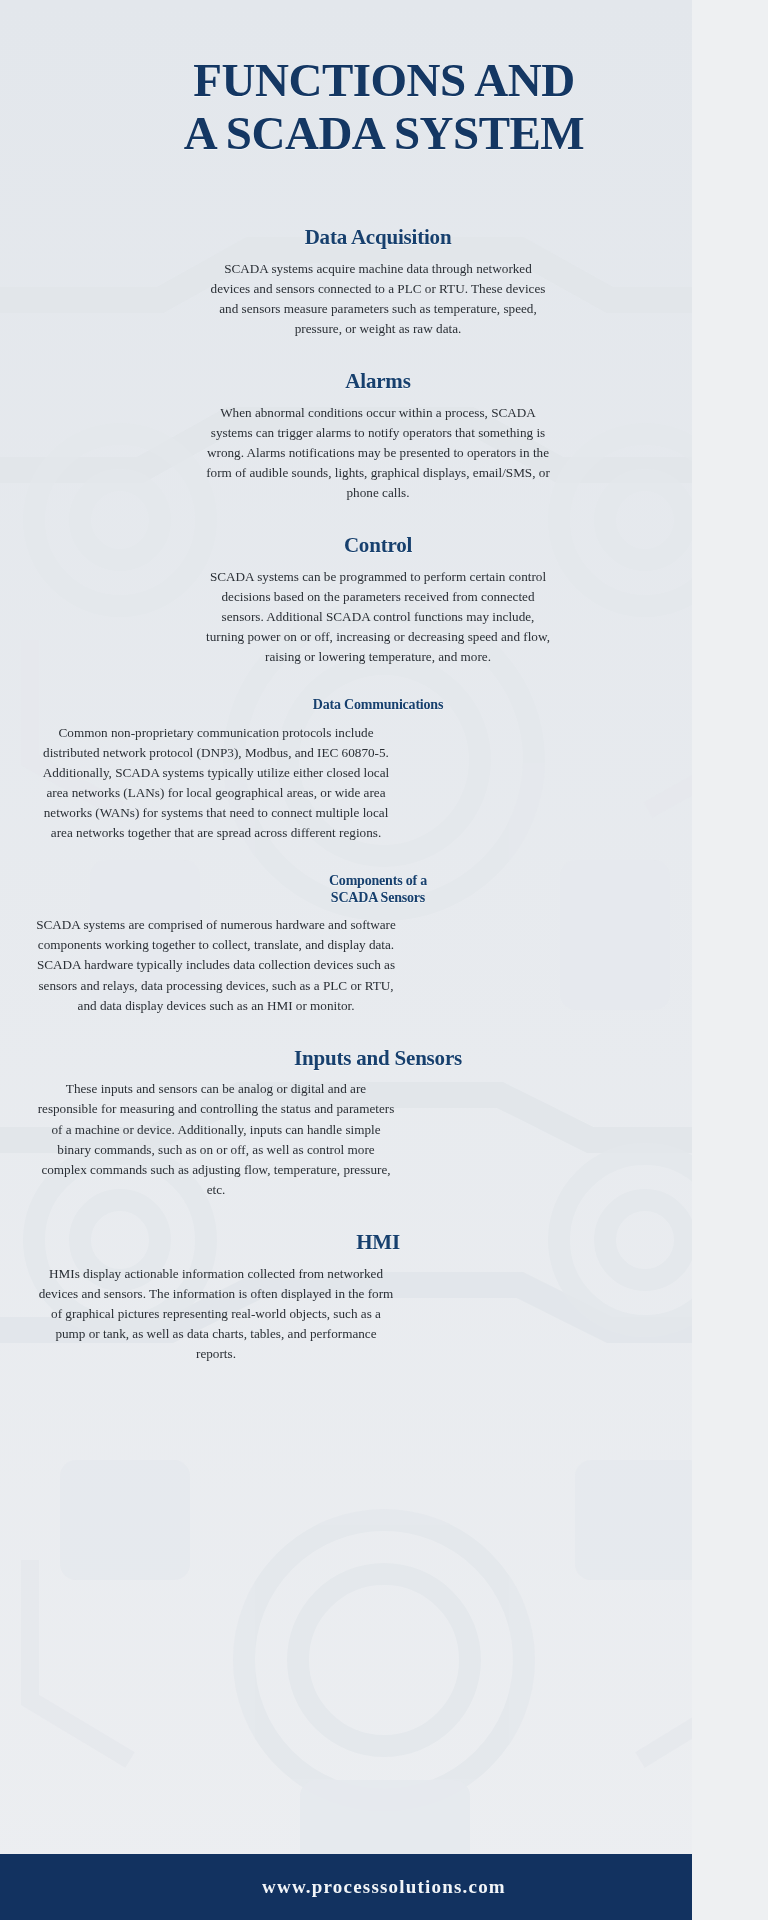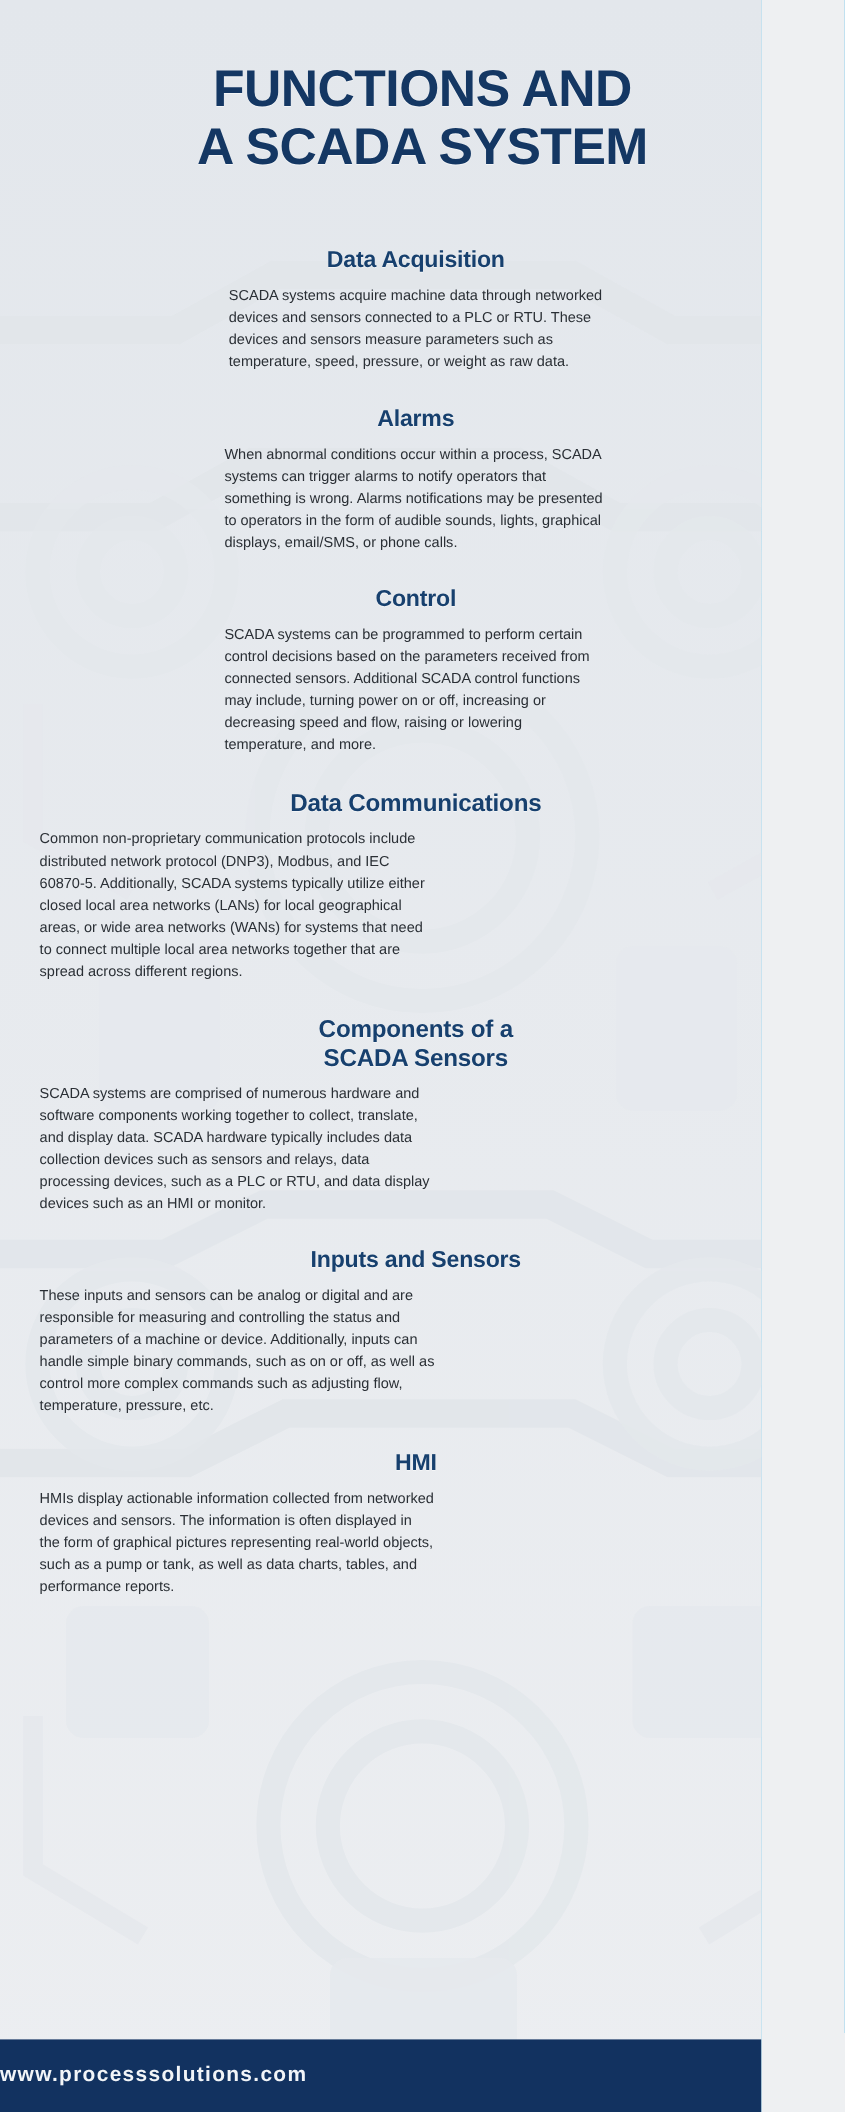--- a/index.html
+++ b/index.html
@@ -13,22 +13,23 @@
     font-family: "Liberation Sans", sans-serif;
     background: #eef0f2;
     position: relative;
     overflow: hidden;
   }
 
   #page {
     position: relative;
     width: 692px;
     height: 1920px;
-    background: #0ea5e9;
+    background: #a3a3a3;
     overflow: hidden;
+    font-family: Liberation Serif, serif;
   }
 
   
   #bg-watermark {
     position: absolute;
     inset: 0;
     z-index: 0;
     pointer-events: none;
   }
   #bg-watermark svg { display: block; width: 768px; height: 1920px; }
@@ -70,47 +71,47 @@
     font-weight: 800;
     font-size: 21px;
     line-height: 1.18;
     letter-spacing: -0.2px;
     margin: 0 auto 9px auto;
     padding: 0 60px;
     text-shadow: 0 1px 0 rgba(255,255,255,0.5);
   }
   .section-heading .hline { display: block; }
 
-  .section.wide .section-heading { font-size: 22px; }
+  .section.wide .section-heading { font-size: 14px; }
 
   .section-body {
     color: #2a2f35;
     font-size: 13.2px;
     line-height: 1.52;
     max-width: 352px;
     margin: 0 auto;
-    text-align: left;
+    text-align: center;
   }
 
   
   .w-narrow .section-body { max-width: 340px; }
   .w-mid    .section-body { max-width: 348px; }
   .w-wide   .section-body { max-width: 360px; margin-left: 36px; }
 
   
   #footer-bar {
     position: absolute;
     left: 0;
     bottom: 0;
     width: 768px;
     height: 66px;
     background: #123260;
     display: flex;
     align-items: center;
-    justify-content: flex-start;
+    justify-content: center;
     z-index: 3;
   }
   #footer-bar .footer-url {
     color: #f2f5f8;
     font-size: 19px;
     font-weight: 700;
     letter-spacing: 1.2px;
   }
 </style>
 </head>

